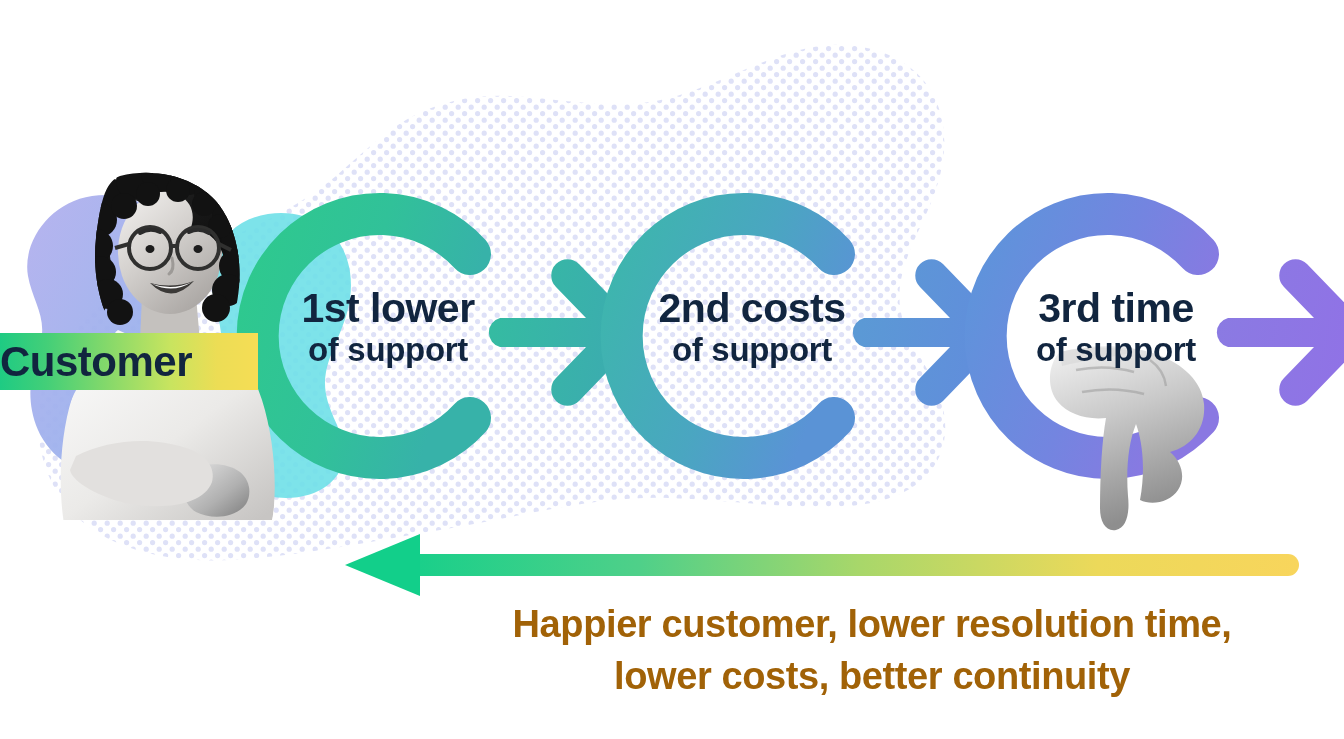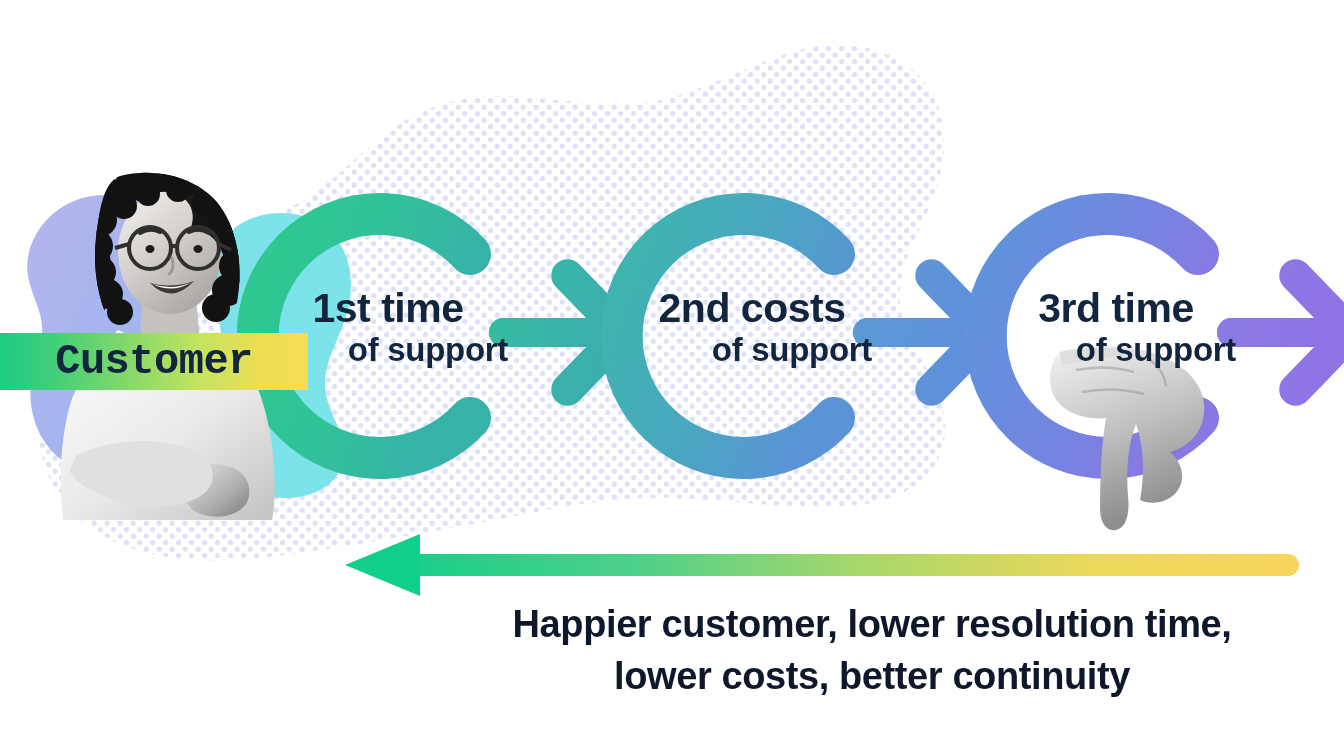--- a/index.html
+++ b/index.html
@@ -38,53 +38,51 @@
     font-size: 41px;
     font-weight: 700;
     letter-spacing: -0.5px;
   }
   .lbl .l2 {
     display: block;
     font-size: 33px;
     font-weight: 700;
     letter-spacing: -0.3px;
     margin-top: 4px;
-    text-align: right;
   }
   #customer-chip {
     position: absolute;
     left: 0px;
     top: 333px;
-    width: 308px;
+    width: 258px;
     height: 57px;
     display: flex;
     align-items: center;
-    justify-content: center;
+    justify-content: flex-start;
     background: linear-gradient(90deg,
                 #1ecb83 0%,
                 #43cf78 18%,
                 #86d96a 42%,
                 #c8e45f 66%,
                 #ecdd55 84%,
                 #f6dd55 100%);
-    font-family: Liberation Mono, monospace;
   }
   #customer-chip .ctext {
     font-size: 42px;
     font-weight: 700;
     color: #11253f;
     letter-spacing: -0.5px;
   }
   #tagline {
     position: absolute;
     left: 400px;
     top: 598px;
     width: 944px;
     text-align: center;
-    color: #0f172a;
+    color: #a16207;
     font-size: 38px;
     font-weight: 700;
     line-height: 52px;
     letter-spacing: -0.4px;
   }
   #tagline span { display: block; }
 </style>
 </head>
 <body>
 
@@ -377,21 +375,21 @@
       <rect x="383" y="554" width="916" height="22" rx="11" fill="url(#gOutcome)"></rect>
       <path fill="#12cf8a" d="M 345,565 L 420,534 L 420,596 Z"></path>
     </g>
   </svg>
 
   <div id="customer-chip">
     <span class="ctext">Customer</span>
   </div>
 
   <div class="lbl" style="left:268px; top:288px; width:240px;">
-    <span class="l1">1st time</span>
+    <span class="l1">1st lower</span>
     <span class="l2">of support</span>
   </div>
 
   <div class="lbl" style="left:632px; top:288px; width:240px;">
     <span class="l1">2nd costs</span>
     <span class="l2">of support</span>
   </div>
 
   <div class="lbl" style="left:996px; top:288px; width:240px;">
     <span class="l1">3rd time</span>

